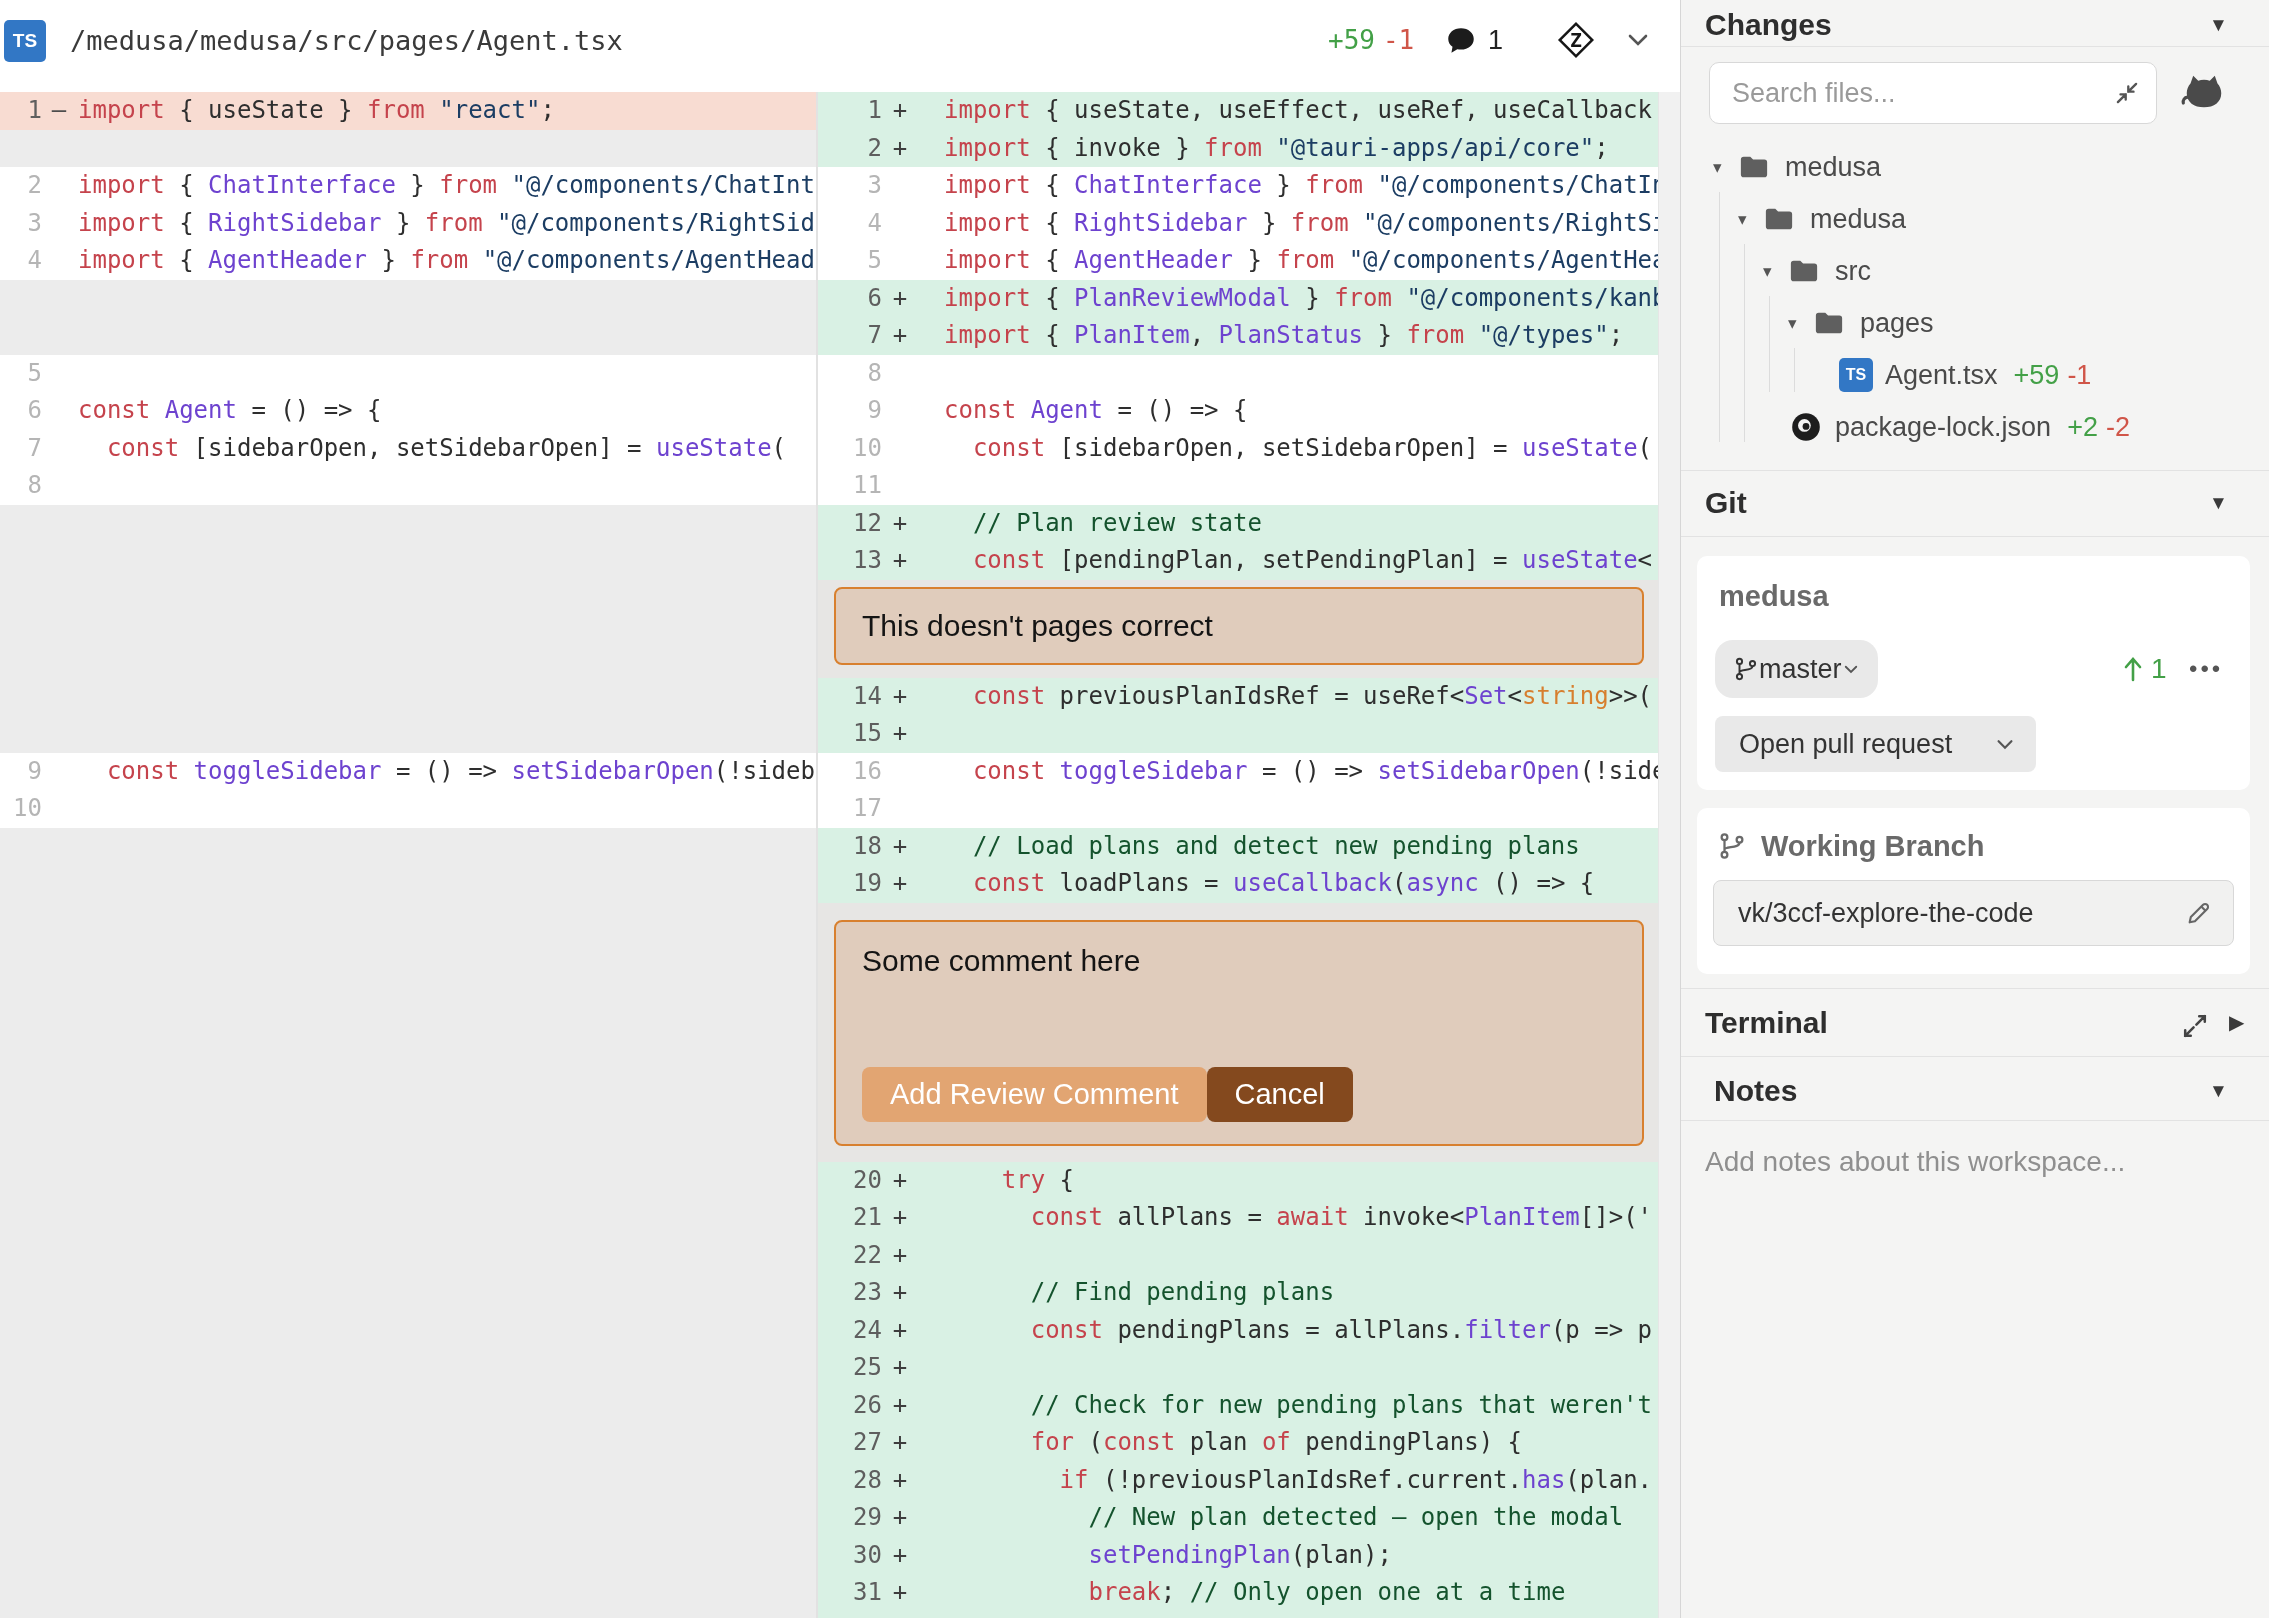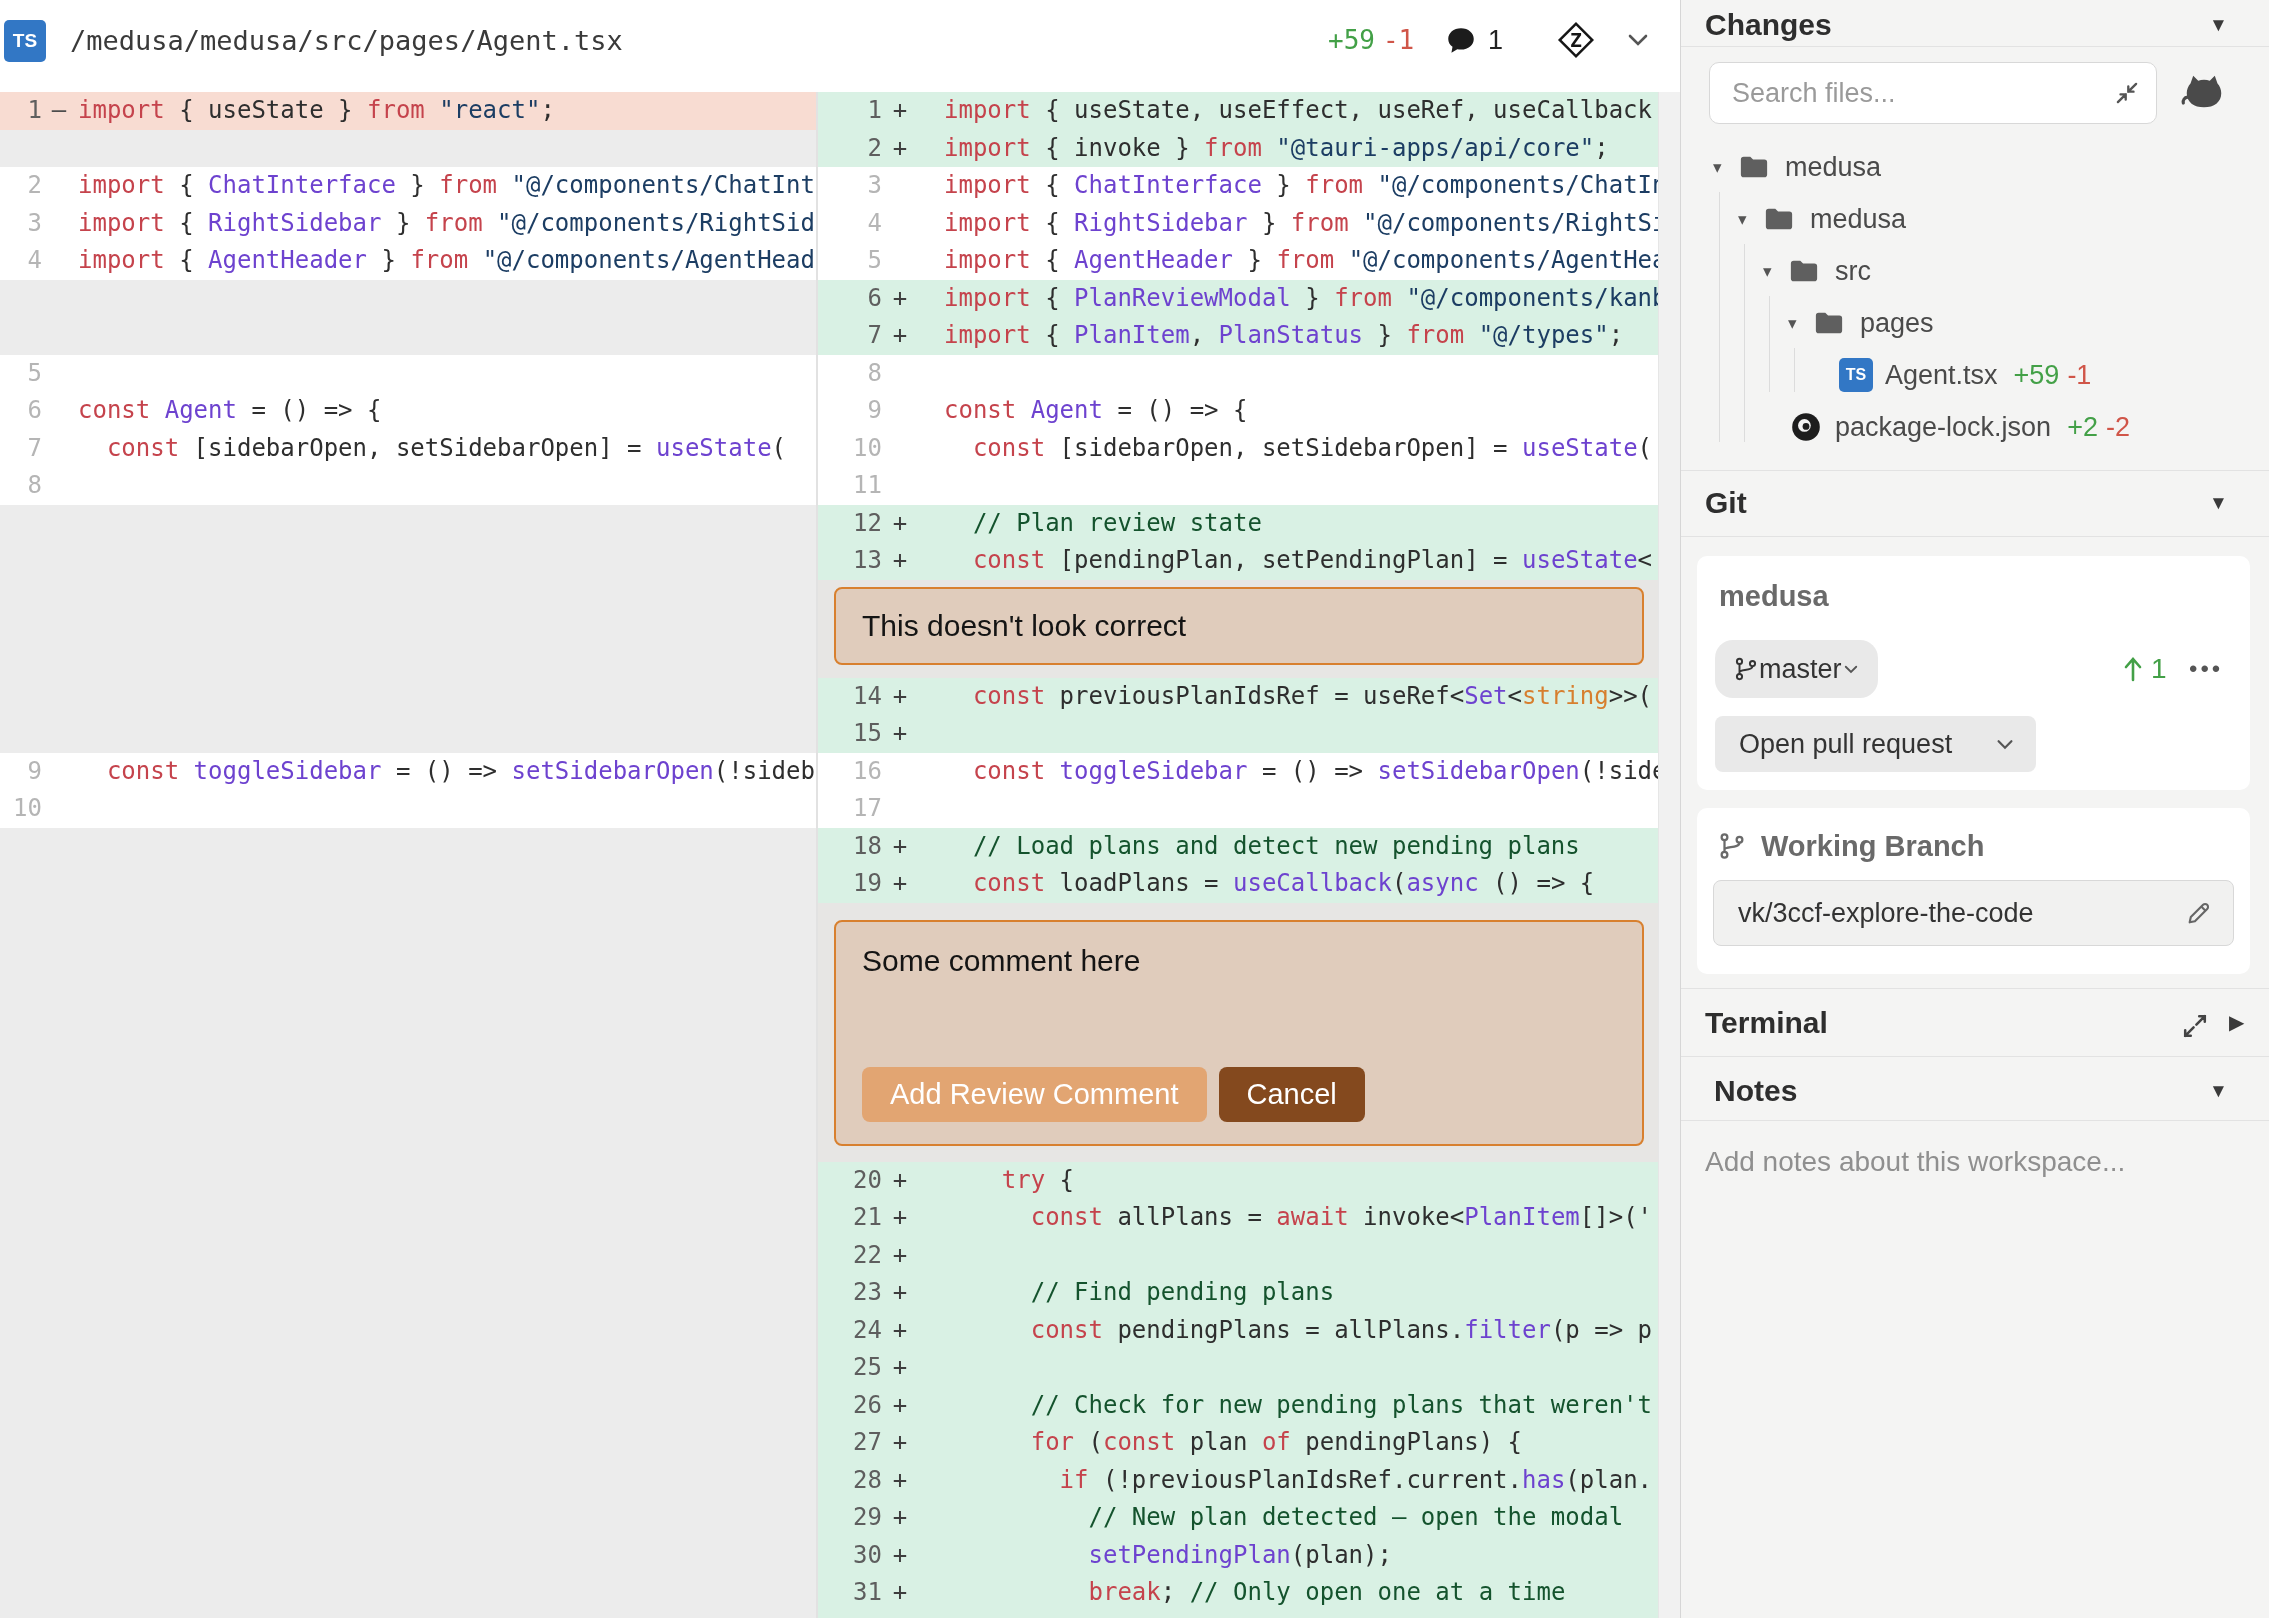--- a/index.html
+++ b/index.html
@@ -52,21 +52,21 @@
   .band .bleft { width:818px; flex:none; background:#ececec; border-right:2px solid #e2e2e2; }
   .band .bright{ flex:1; background:#e7e6e4; }
   .band.b-comment { height:98px; }
   .band.b-editor  { height:259px;justify-content:flex-end; }
   .cbox { margin:7px 14px 0 16px; background:#e0ccbc; border:2px solid #d8802f; border-radius:8px; }
   .b-comment .cbox { height:78px; display:flex; align-items:center; padding:0 26px;
                      font-size:30px; color:#141414; }
   .b-editor .cbox { margin-top:17px; height:226px; display:flex; flex-direction:column;
                     padding:22px 26px 22px 26px; }
   .etext { font-size:30px; color:#141414; }
-  .ebtns { margin-top:auto; display:flex; gap:12px; }
+  .ebtns { margin-top:auto; display:flex; }
   .btn { height:55px; border-radius:8px; display:flex; align-items:center; padding:0 28px;
          font-size:29px; color:#fff; cursor:pointer; }
   .btn-submit { background:#e2a572; }
   .btn-cancel { background:#84491e; }
 
   .scroll-strip { position:absolute; left:1658px; top:92px; width:22px; height:1526px;
                   background:#f1f1f1; border-left:1px solid #e6e6e6; }
 
   
   .sidebar { position:absolute; left:1680px; top:0; width:589px; height:1618px;
@@ -281,21 +281,21 @@
         <div class="pane left fillc"></div>
         <div class="pane right add">
           <span class="num">13</span>
           <span class="sign">+</span>
           <span class="code"><span class="tok-p">  </span><span class="tok-k">const</span><span class="tok-p"> [pendingPlan, setPendingPlan] = </span><span class="tok-i">useState</span><span class="tok-p">&lt;</span></span>
         </div>
       </div>
       <div class="band b-comment">
         <div class="bleft"></div>
         <div class="bright">
-          <div class="cbox">This doesn't look correct</div>
+          <div class="cbox">This doesn't pages correct</div>
         </div>
       </div>
       <div class="drow">
         <div class="pane left fillc"></div>
         <div class="pane right add">
           <span class="num">14</span>
           <span class="sign">+</span>
           <span class="code"><span class="tok-p">  </span><span class="tok-k">const</span><span class="tok-p"> previousPlanIdsRef = useRef&lt;</span><span class="tok-i">Set</span><span class="tok-p">&lt;</span><span class="tok-t">string</span><span class="tok-p">&gt;&gt;(</span></span>
         </div>
       </div>

